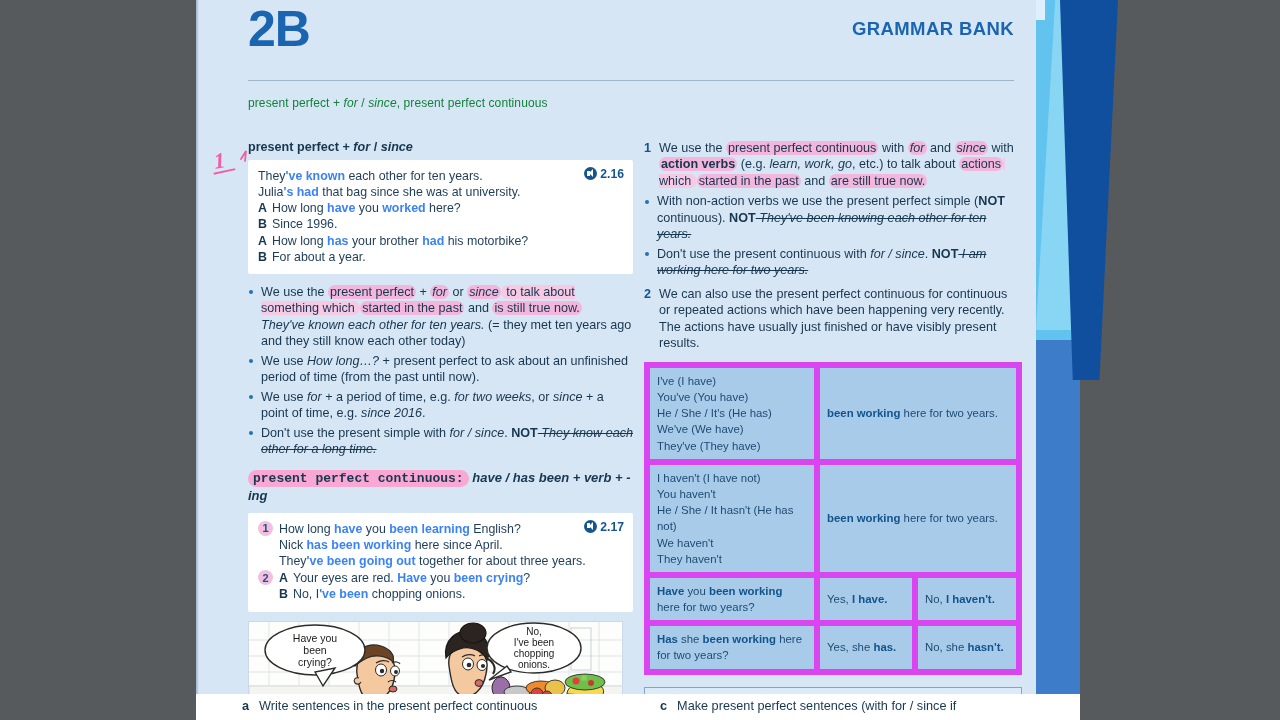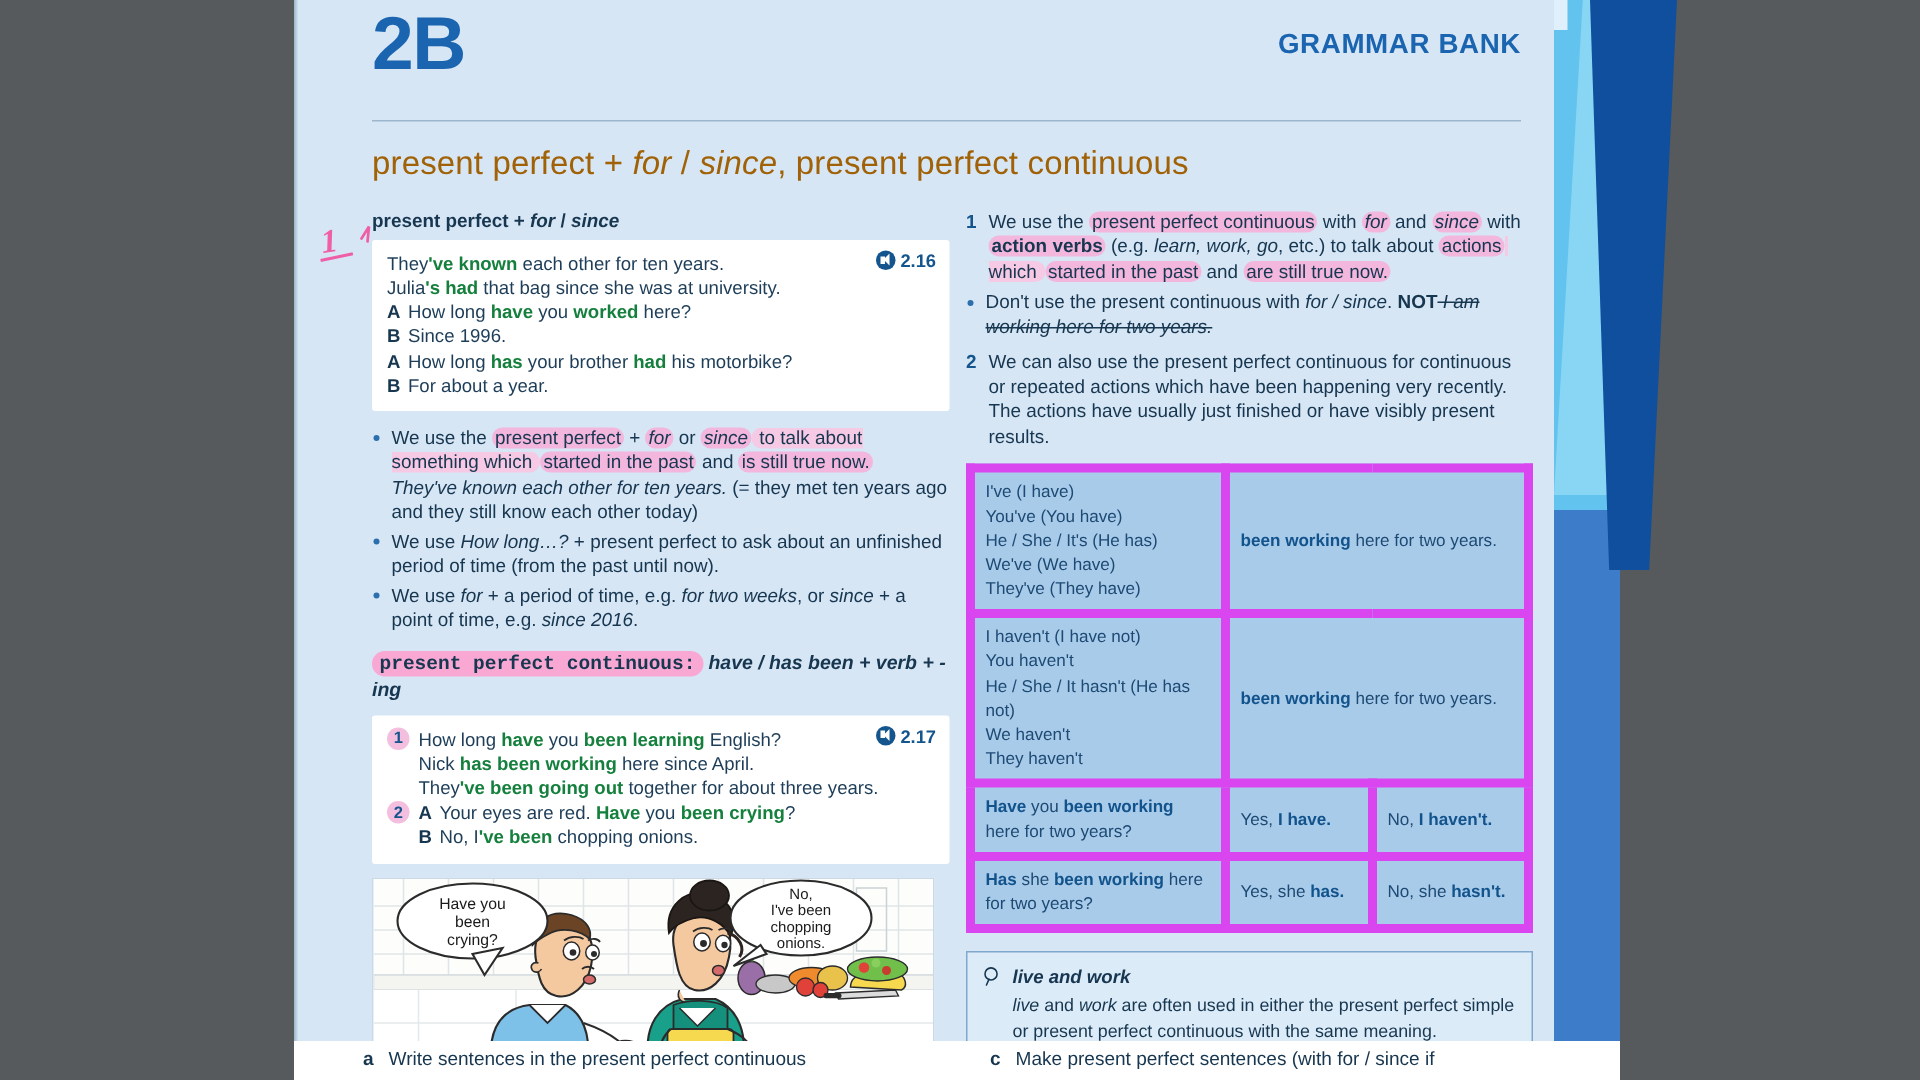--- a/index.html
+++ b/index.html
@@ -66,41 +66,41 @@
     color: #1b65b0;
   }
   #hdr-rule {
     position: absolute; left: 52px; top: 80px; width: 766px; height: 1px;
     background: #9cb6cd;
   }
 
   
   #main-title {
     position: absolute; left: 52px; top: 96px;
-    font-size: 22px; color: #a16207; letter-spacing: .1px;
+    font-size: 12px; color: #15803d; letter-spacing: .1px;
   }
   #main-title i { font-style: italic; }
 
   
   .col { position: absolute; top: 140px; }
   #col-left  { left: 52px;  width: 385px; }
   #col-right { left: 448px; width: 378px; }
 
   .sub-head {
     font-size: 12.6px; font-weight: 700; color: #17364f; margin-bottom: 6px;
   }
   .sub-head i { font-style: italic; font-weight: 700; }
 
   
   .ex-box {
     background: #ffffff; border-radius: 2px;
     padding: 8px 10px 9px 10px; position: relative;
     font-size: 12.4px; color: #1d3d58; line-height: 1.30;
   }
-  .ex-box b { font-weight: 700; color: #15803d; }
+  .ex-box b { font-weight: 700; color: #3b82f6; }
   .ex-line { white-space: nowrap; }
   .ex-ab { display: flex; }
   .ex-ab .ltr { font-weight: 700; color: #17364f; width: 14px; flex: none; }
 
   .audio {
     position: absolute; right: 9px; top: 7px;
     display: flex; align-items: flex-start; gap: 3px;
     color: #14558e; font-weight: 700; font-size: 12.2px;
   }
   .spk {
@@ -278,20 +278,21 @@
         <div class="ex-ab">
             <span class="ltr">B</span>
             <span>For about a year.</span>
           </div>
       </div>
 
       <ul class="rules">
         <li><span>We use the </span><span class="hl">present perfect</span><span> + </span><span class="hl it">for</span><span> or </span><span class="hl it">since</span><span class="hl-soft"> to talk about something which </span><span class="hl">started in the past</span><span> and </span><span class="hl">is still true now.</span><br><span class="it">They've known each other for ten years.</span><span> (= they met ten years ago and they still know each other today)</span></li>
         <li><span>We use </span><span class="it">How long…?</span><span> + present perfect to ask about an unfinished period of time (from the past until now).</span></li>
         <li><span>We use </span><span class="it">for</span><span> + a period of time, e.g. </span><span class="it">for two weeks</span><span>, or </span><span class="it">since</span><span> + a point of time, e.g. </span><span class="it">since 2016</span><span>.</span></li>
+        <li><span>Don't use the present simple with </span><span class="it">for / since</span><span>.  </span><span class="bold">NOT</span><span class="strike"> They know each other for a long time.</span></li>
       </ul>
 
       <div id="ppc-heading"><span class="pill">present perfect continuous:</span><span class="ital"> have / has been + verb + -ing</span></div>
 
       <div class="ex-box" style="margin-top:9px">
         <div class="audio">
           <span class="spk"></span>
           <span>2.17</span>
         </div>
         <div style="display:flex;gap:6px">
@@ -428,20 +429,21 @@
 
     <div class="col" id="col-right">
 
       <ol class="rules-num">
         <li>
           <span class="num">1</span><span>We use the </span><span class="hl">present perfect continuous</span><span> with </span><span class="hl it">for</span><span> and </span><span class="hl it">since</span><span> with </span><span class="hl bold">action verbs</span><span> (e.g. </span><span class="it">learn, work, go</span><span>, etc.) to talk about </span><span class="hl">actions</span><span class="hl-soft"> which </span><span class="hl">started in the past</span><span> and </span><span class="hl">are still true now.</span>
         </li>
       </ol>
 
       <ul class="rules" style="margin-top:4px">
+        <li><span>With non-action verbs we use the present perfect simple (</span><span class="bold">NOT</span><span> continuous).  </span><span class="bold">NOT</span><span class="strike"> They've been knowing each other for ten years.</span></li>
         <li><span>Don't use the present continuous with </span><span class="it">for / since</span><span>.  </span><span class="bold">NOT</span><span class="strike"> I am working here for two years.</span></li>
       </ul>
 
       <ol class="rules-num" style="margin-top:7px">
         <li><span class="num">2</span><span>We can also use the present perfect continuous for continuous or repeated actions which have been happening very recently. The actions have usually just finished or have visibly present results.</span></li>
       </ol>
 
       <table id="conj-table">
         <tbody>
             <tr>

